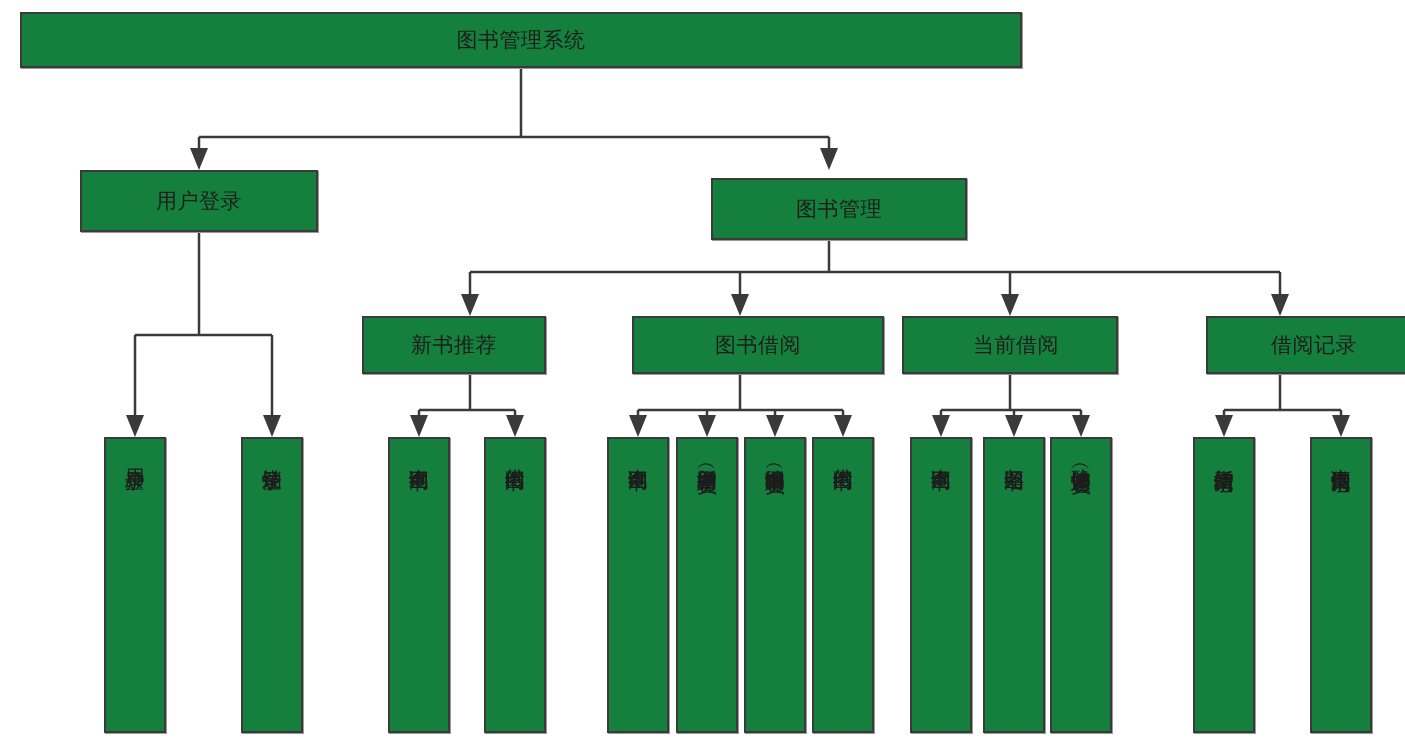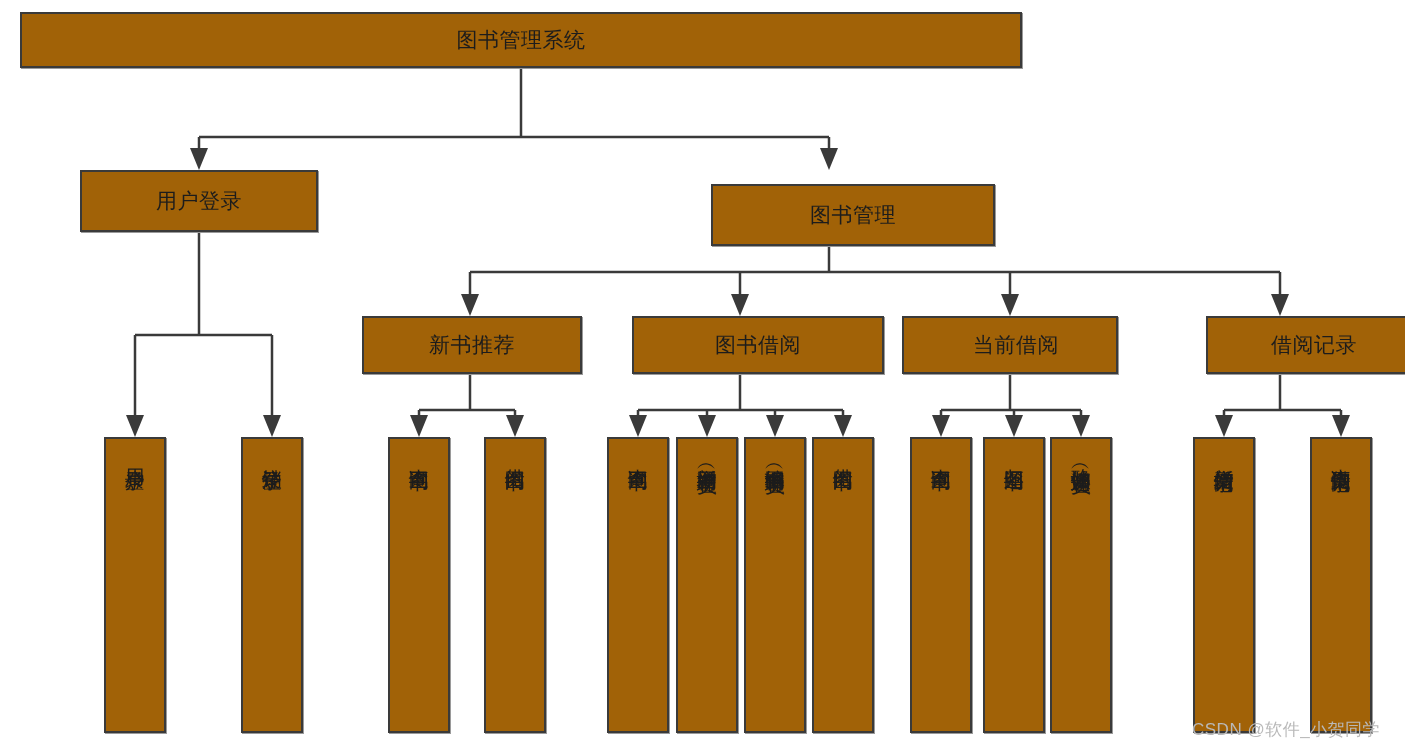--- a/index.html
+++ b/index.html
@@ -17,21 +17,21 @@
   #diagram-root {
     position: absolute;
     left: 0;
     top: 0;
     width: 1405px;
     height: 747px;
   }
   .node-box {
     position: absolute;
     box-sizing: border-box;
-    background: #a16207;
+    background: #15803d;
     border: 2px solid #3a3a3a;
     box-shadow: 1px 1px 0 0 #9a9a9a;
   }
   .node-box.horizontal {
     display: flex;
     align-items: center;
     justify-content: center;
   }
   .node-box.vertical {
     display: flex;
@@ -129,24 +129,24 @@
       <line x1="1341" y1="410" x2="1341" y2="417" stroke="#3a3a3a" stroke-width="2.5"></line>
       <polygon points="1332,415 1350,415 1341,437" fill="#3a3a3a"></polygon>
     </svg>
   <div id="nodes-layer">
       <div class="node-box horizontal" style="left: 20px; top: 12px; width: 1002px; height: 56px;">
         <span class="node-label-h">图书管理系统</span>
       </div>
       <div class="node-box horizontal" style="left: 80px; top: 170px; width: 238px; height: 62px;">
         <span class="node-label-h">用户登录</span>
       </div>
-      <div class="node-box horizontal" style="left: 711px; top: 184px; width: 284px; height: 62px;">
+      <div class="node-box horizontal" style="left: 711px; top: 178px; width: 256px; height: 62px;">
         <span class="node-label-h">图书管理</span>
       </div>
-      <div class="node-box horizontal" style="left: 362px; top: 316px; width: 220px; height: 58px;">
+      <div class="node-box horizontal" style="left: 362px; top: 316px; width: 184px; height: 58px;">
         <span class="node-label-h">新书推荐</span>
       </div>
       <div class="node-box horizontal" style="left: 632px; top: 316px; width: 252px; height: 58px;">
         <span class="node-label-h">图书借阅</span>
       </div>
       <div class="node-box horizontal" style="left: 902px; top: 316px; width: 216px; height: 58px; padding-left: 12px;">
         <span class="node-label-h">当前借阅</span>
       </div>
       <div class="node-box horizontal" style="left: 1172px; top: 316px; width: 216px; height: 58px; margin-left: 34px;">
         <span class="node-label-h">借阅记录</span>
@@ -184,14 +184,13 @@
       <div class="node-box vertical" style="left: 1050px; top: 437px; width: 62px; height: 296px;">
         <span class="node-label-v">确认归还（管理员）</span>
       </div>
       <div class="node-box vertical" style="left: 1193px; top: 437px; width: 62px; height: 296px;">
         <span class="node-label-v">新增借阅记录</span>
       </div>
       <div class="node-box vertical" style="left: 1310px; top: 437px; width: 62px; height: 296px;">
         <span class="node-label-v">查询借阅记录</span>
       </div>
     </div>
-  <div class="watermark" style="left: 1192px; top: 718px; color: rgb(185, 185, 185);">CSDN @软件_小贺同学</div>
 </div>
 
 </body></html>

